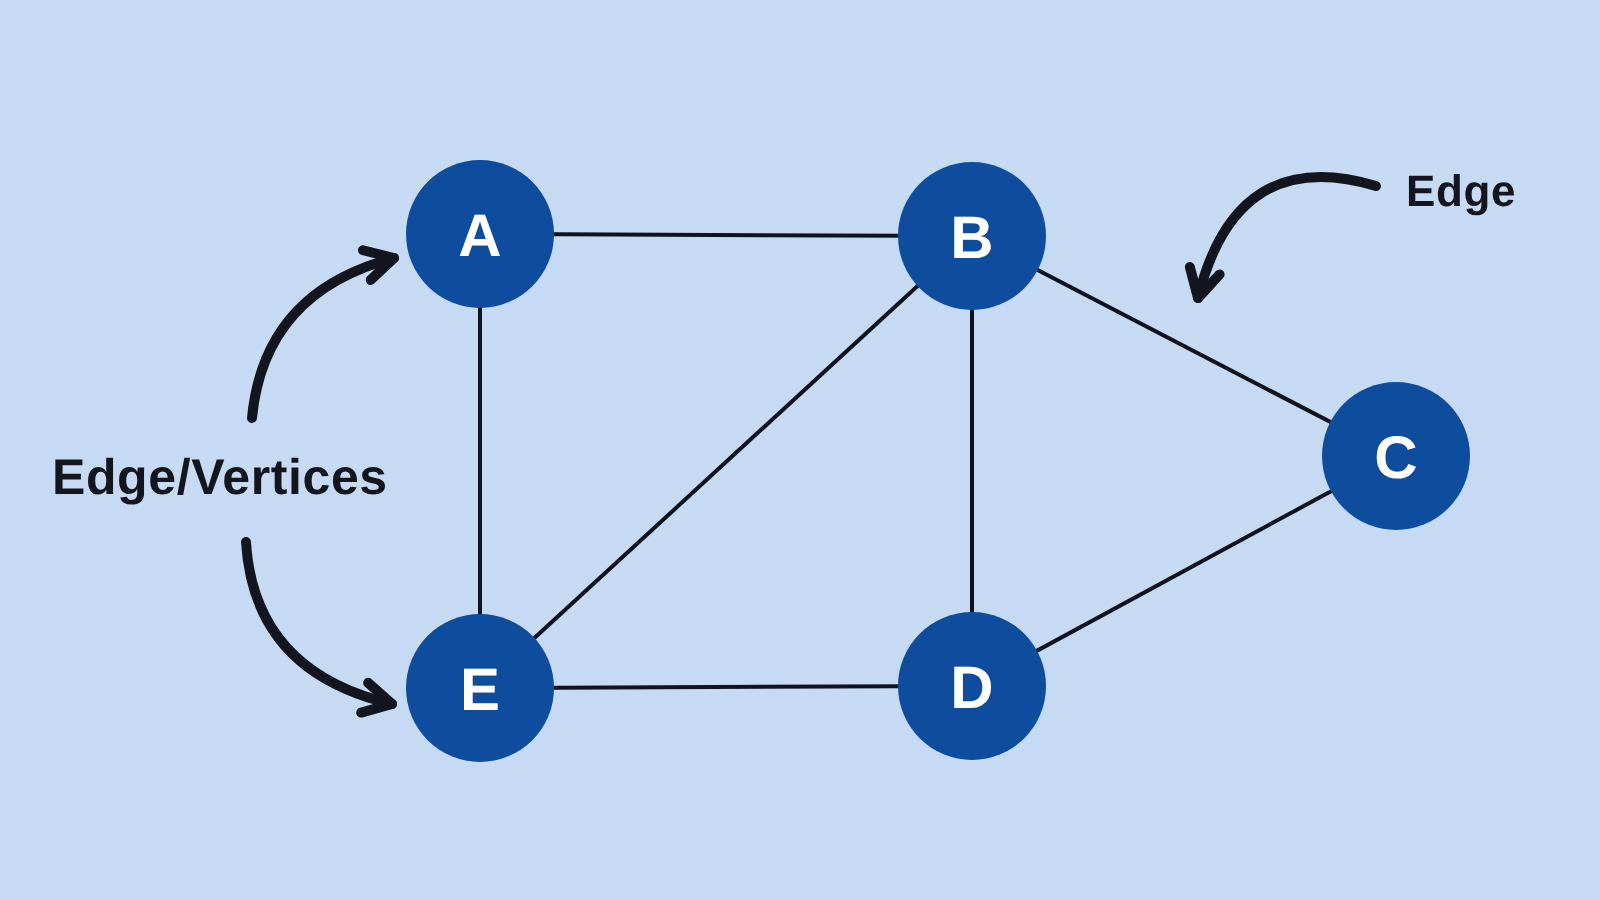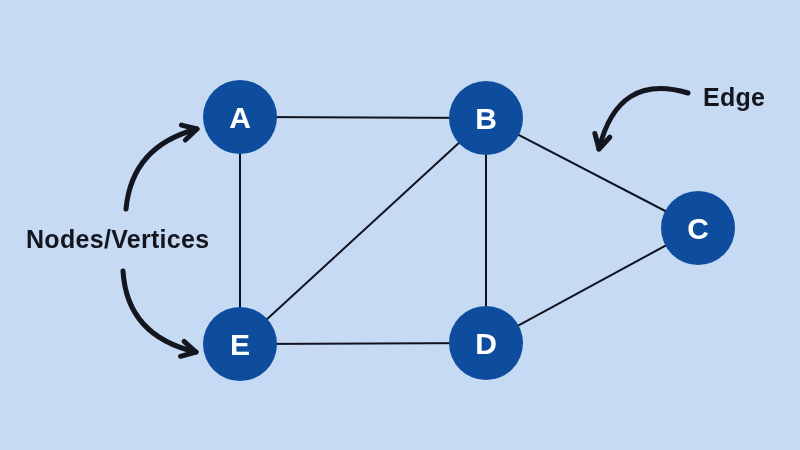--- a/index.html
+++ b/index.html
@@ -26,21 +26,21 @@
     user-select: none;
   }
   .nodes-vertices-label {
     left: 26px;
     top: 225px;
     font-size: 25px;
   }
   .edge-label {
     left: 703px;
     top: 83px;
-    font-size: 25px;
+    font-size: 22px;
   }
 </style>
 </head>
 <body>
 
 <div class="canvas" style="background: rgb(198, 218, 243);">
   <svg viewBox="0 0 800 450">
       <line x1="240" y1="117" x2="486" y2="118" stroke="#10131f" stroke-width="2"></line>
       <line x1="240" y1="117" x2="240" y2="344" stroke="#10131f" stroke-width="2"></line>
       <line x1="486" y1="118" x2="698" y2="228" stroke="#10131f" stroke-width="2"></line>
@@ -74,15 +74,15 @@
       </g>
       <g>
         <circle cx="486" cy="343" r="37" fill="#0e4d9e"></circle>
         <text x="486" y="343" dy="0.36em" text-anchor="middle" fill="#ffffff" font-size="30" font-weight="800" font-family="&quot;Liberation Sans&quot;, sans-serif">D</text>
       </g>
       <g>
         <circle cx="240" cy="344" r="37" fill="#0e4d9e"></circle>
         <text x="240" y="344" dy="0.36em" text-anchor="middle" fill="#ffffff" font-size="30" font-weight="800" font-family="&quot;Liberation Sans&quot;, sans-serif">E</text>
       </g>
     </svg>
-  <div class="annotation-label nodes-vertices-label" style="color: rgb(20, 22, 31);">Nodes/Vertices</div>
+  <div class="annotation-label nodes-vertices-label" style="color: rgb(20, 22, 31);">Edge/Vertices</div>
   <div class="annotation-label edge-label" style="color: rgb(20, 22, 31);">Edge</div>
 </div>
 
 </body></html>

